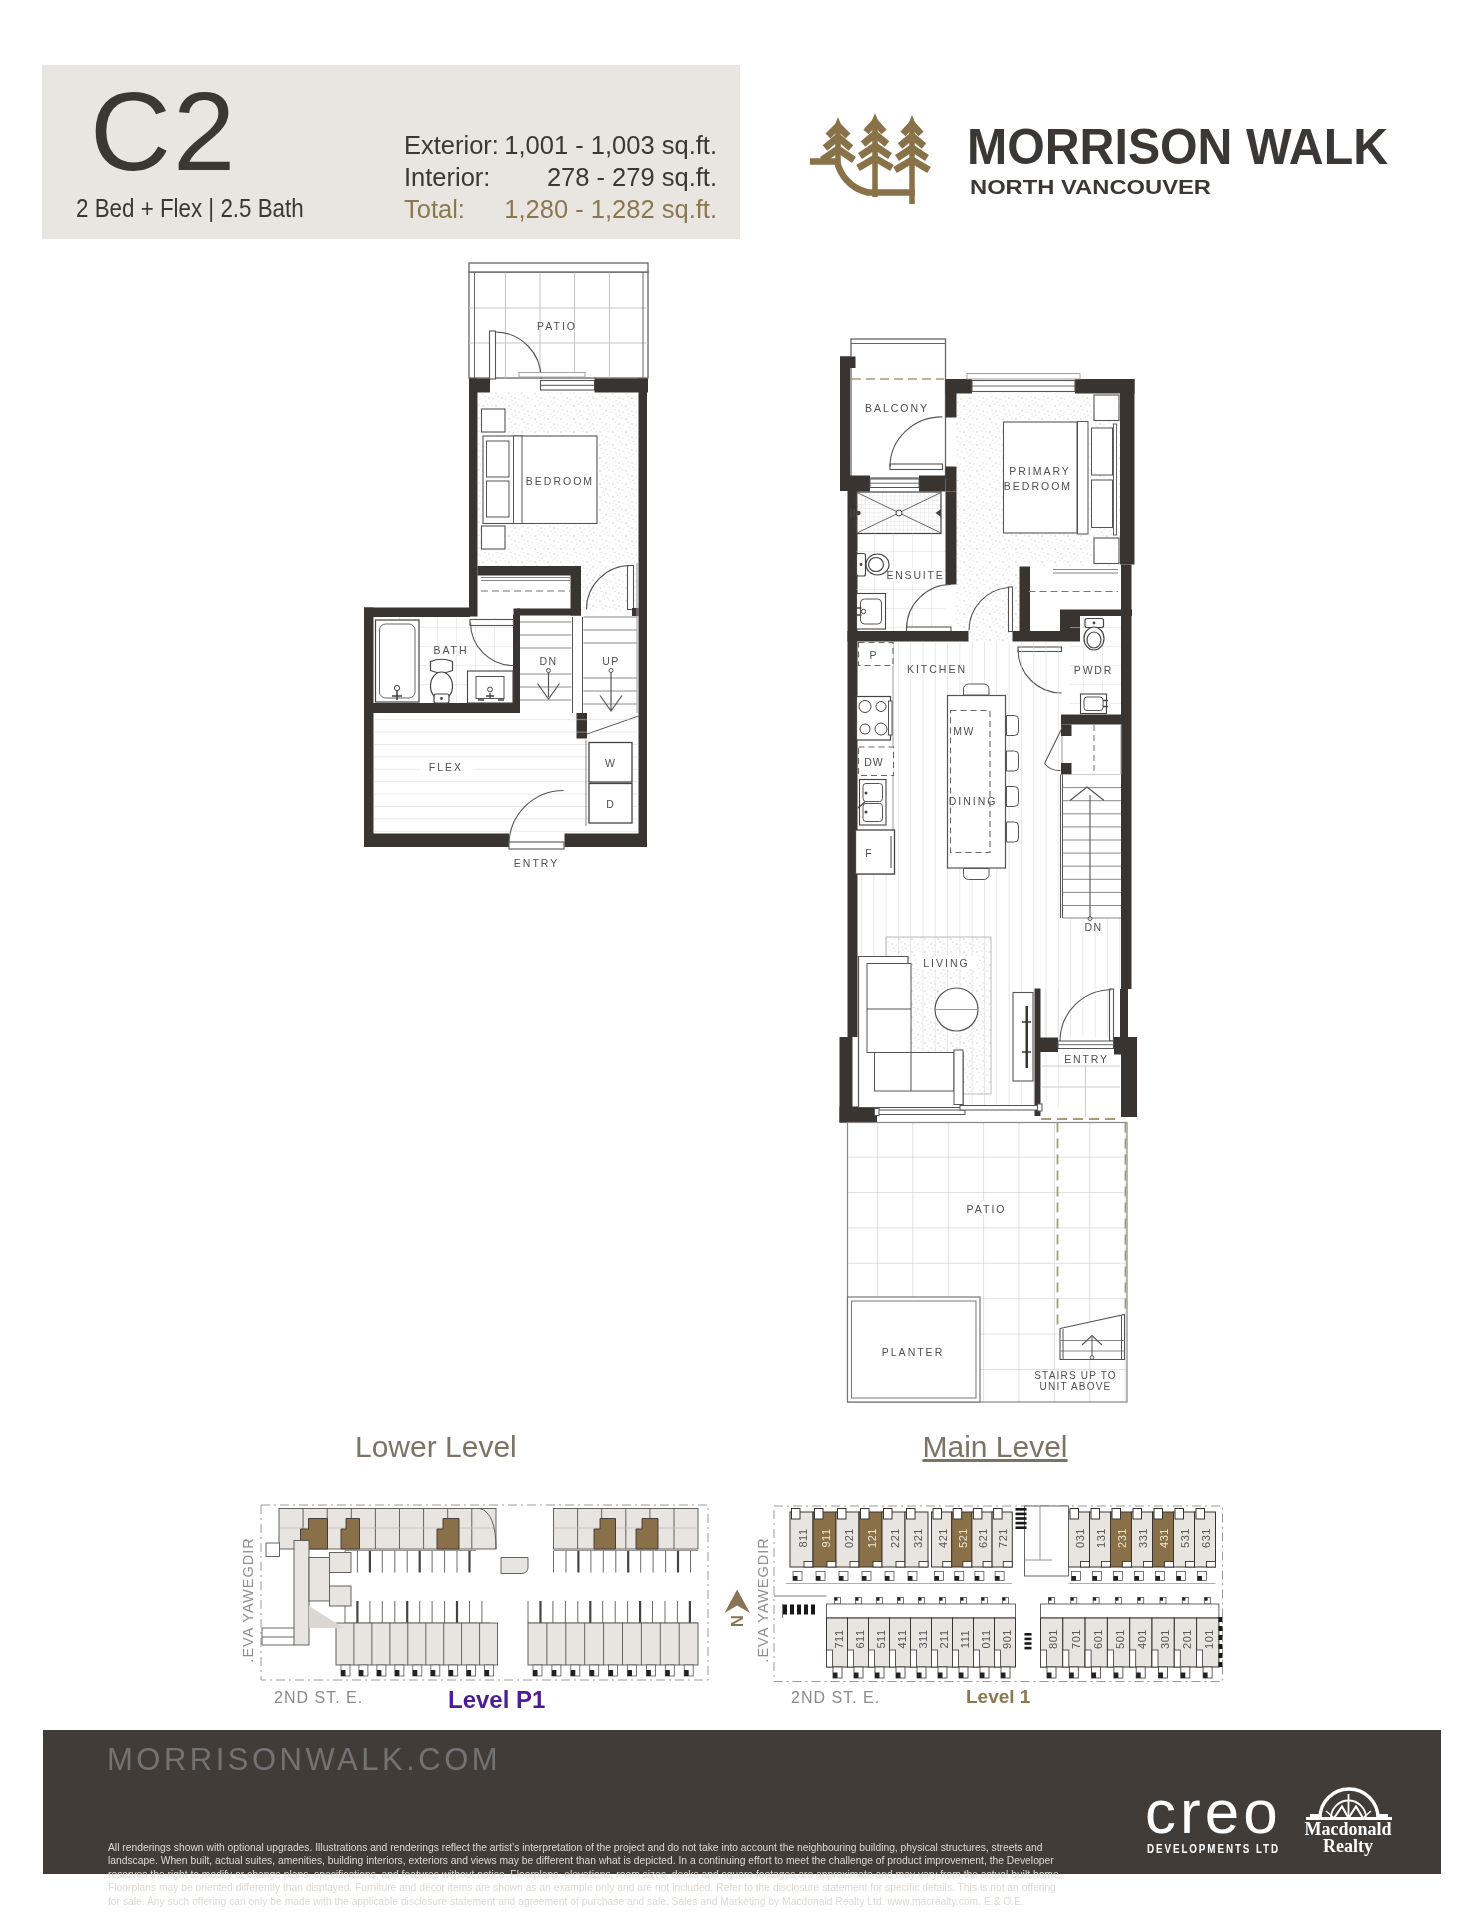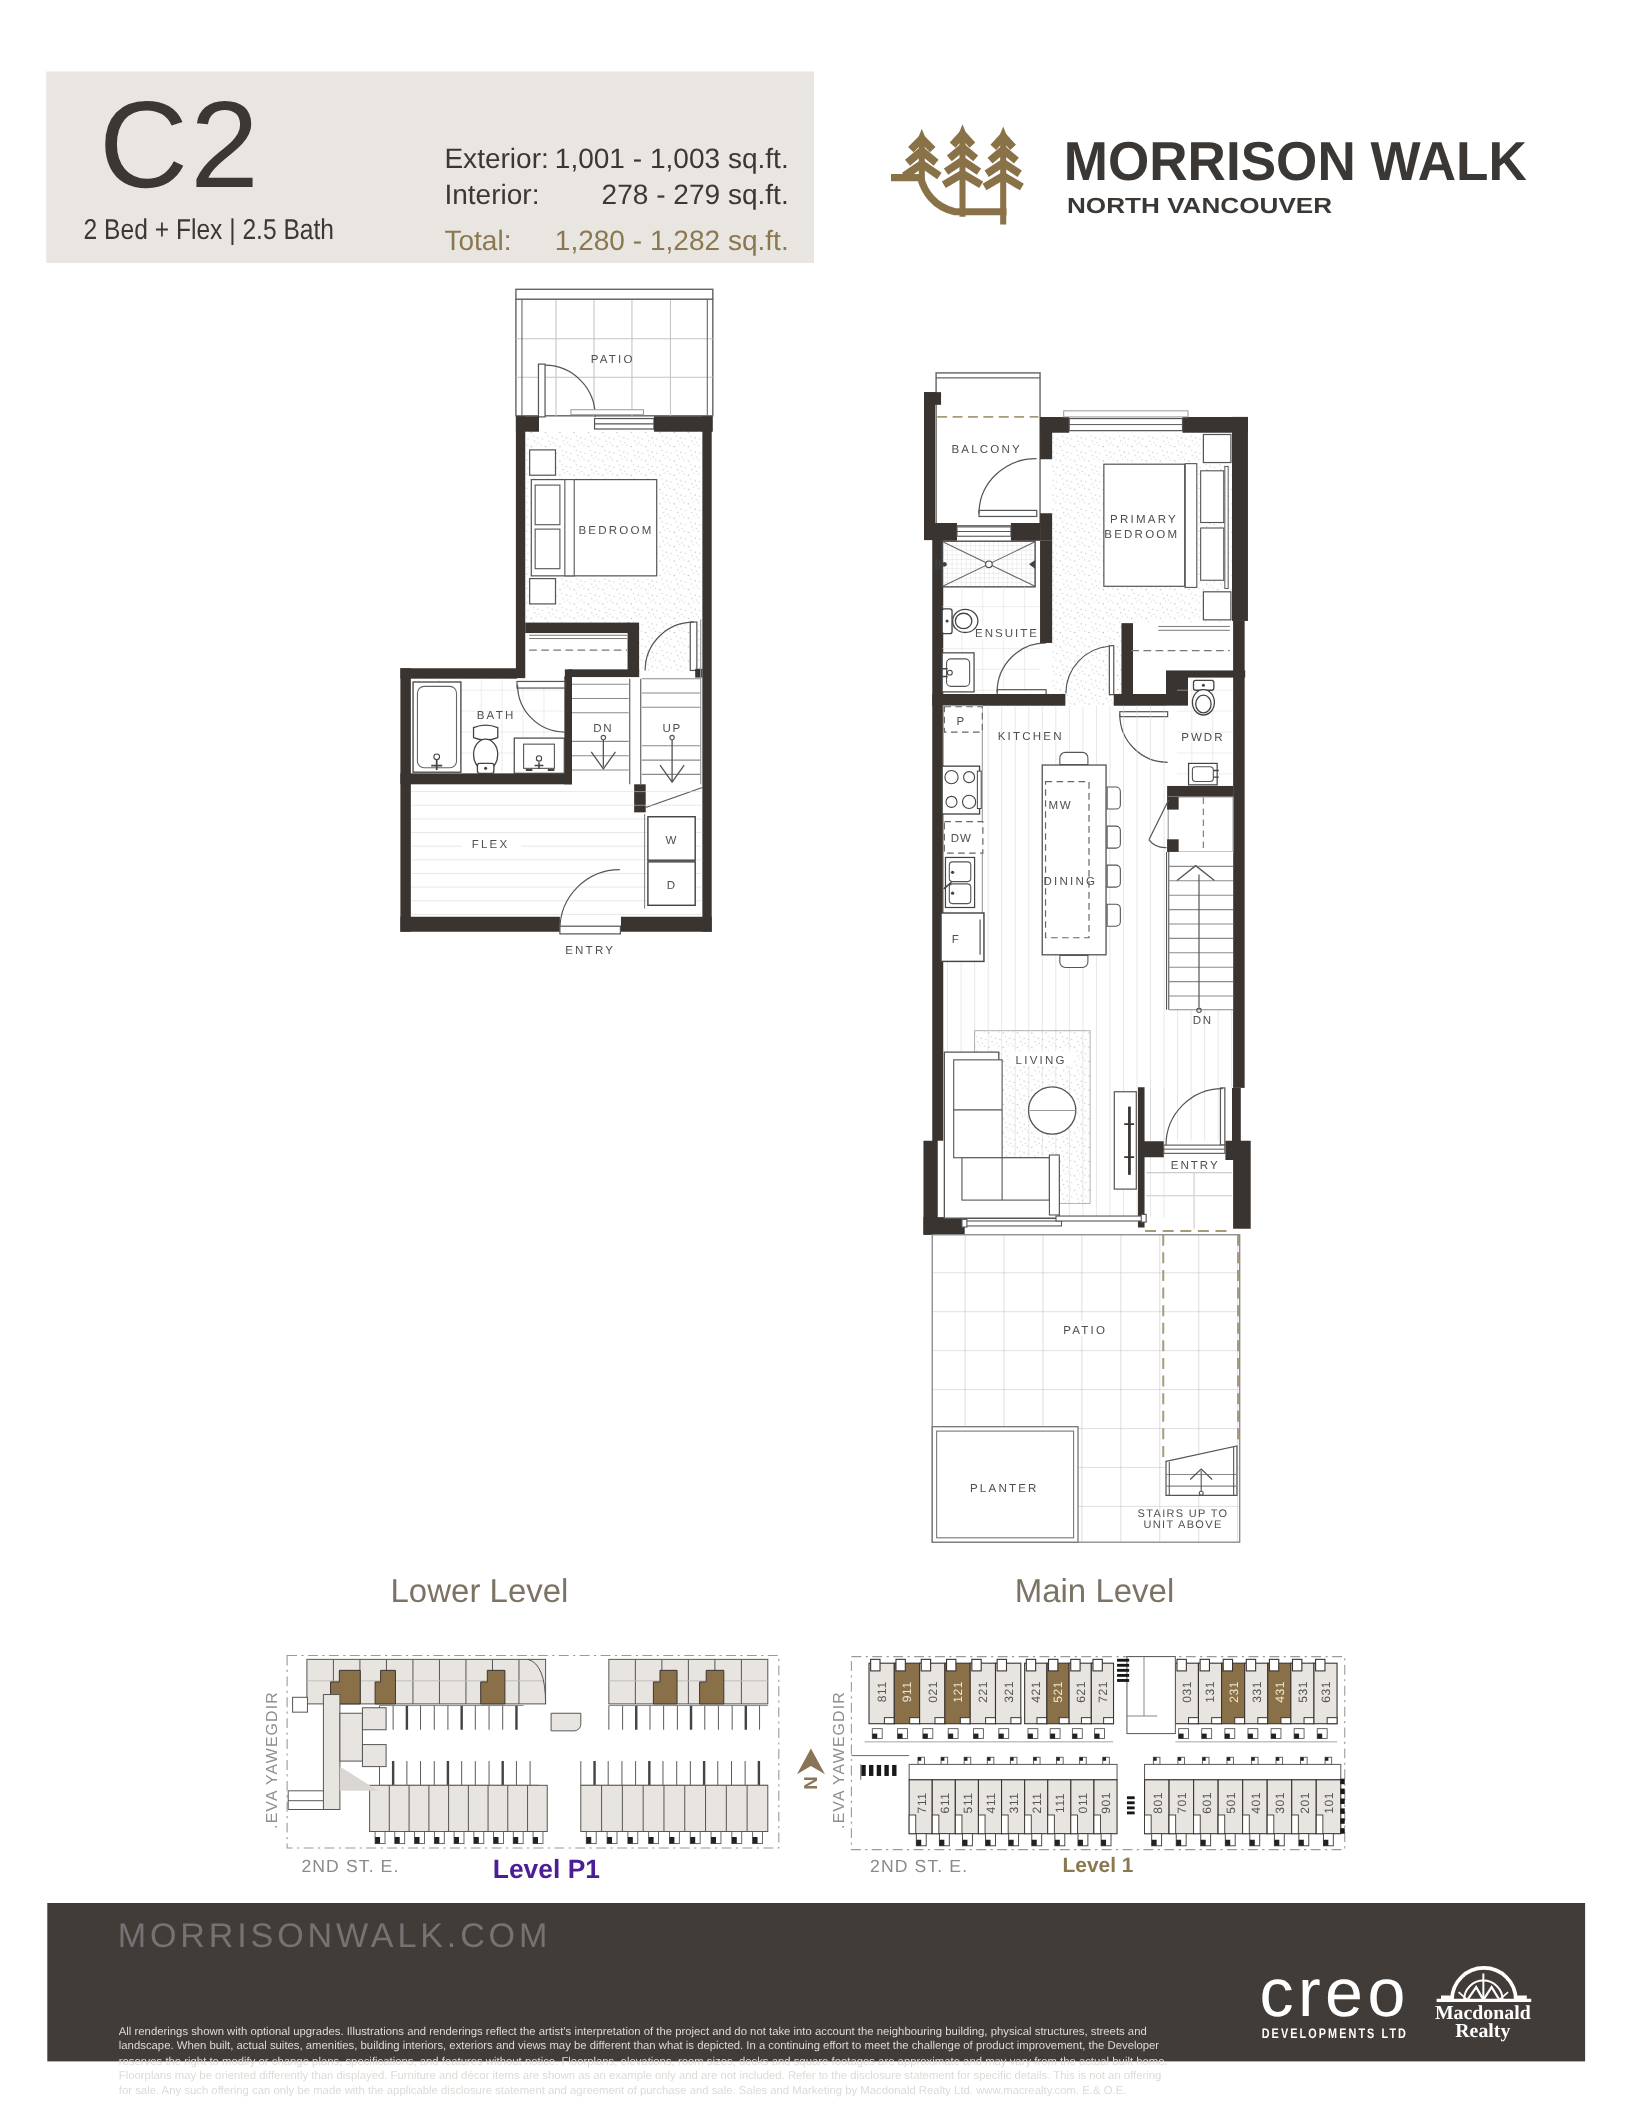--- a/index.html
+++ b/index.html
@@ -19,21 +19,21 @@
 
 <div class="abs" style="left:404px;top:131px;width:313px;font-size:25.5px;color:#3b3734;">
   <div style="display:flex;justify-content:space-between">
         <span>Exterior:</span>
         <span>1,001 - 1,003 sq.ft.</span>
       </div>
   <div style="display:flex;justify-content:space-between;margin-top:3px">
         <span>Interior:</span>
         <span>278 - 279 sq.ft.</span>
       </div>
-  <div style="display:flex;justify-content:space-between;margin-top:13px;color:#8a784f">
+  <div style="display:flex;justify-content:space-between;margin-top:3px;color:#8a784f">
         <span>Total:</span>
         <span>1,280 - 1,282 sq.ft.</span>
       </div>
 </div>
 
 <svg class="abs" style="left:790px;top:100px" width="660" height="115" viewBox="790 100 660 115">
 
   <g stroke="#8a7248" fill="none" stroke-width="7">
     <g transform="translate(838,117)">
       <path d="M -4 10 L 0 0 L 4 10 Z" fill="#8a7248" stroke="none"></path>
@@ -573,21 +573,21 @@
 
   <g fill="#4f4f4f">
     <text x="1075.5" y="1379" font-size="10" letter-spacing="1.2" text-anchor="middle">STAIRS UP TO</text>
     <text x="1075.5" y="1389.5" font-size="10" letter-spacing="1.2" text-anchor="middle">UNIT ABOVE</text>
   </g>
 </g>
 </svg>
 
 <div class="abs" style="left:355px;top:1430px;width:255px;text-align:left;font-size:30px;color:#7c7365;">Lower Level</div>
 
-<div class="abs" style="left:865px;top:1430px;width:260px;text-align:center;font-size:30px;color:#7c7365;">Main Level</div>
+<div class="abs" style="left:865px;top:1430px;width:260px;text-align:center;font-size:30px;color:#7c7365;text-decoration:underline;">Main Level</div>
 
 <svg class="abs" style="left:235px;top:1495px" width="535" height="215" viewBox="235 1495 535 215">
 <g stroke-linecap="butt">
 
 <rect x="261" y="1505" width="447" height="175" fill="none" stroke="#9a9a9a" stroke-width="1" stroke-dasharray="9 4 2 4"></rect>
 
 <g fill="#e8e4df" stroke="#555" stroke-width="0.9">
 <rect x="279" y="1508.5" width="217" height="40.5"></rect>
 </g>
 <path d="M 303.1 1508.5 V 1549 M 327.2 1508.5 V 1549 M 351.3 1508.5 V 1549 M 375.4 1508.5 V 1549 M 399.5 1508.5 V 1549 M 423.6 1508.5 V 1549 M 447.7 1508.5 V 1549 M 471.8 1508.5 V 1549" stroke="#555" stroke-width="0.9" fill="none"></path>

